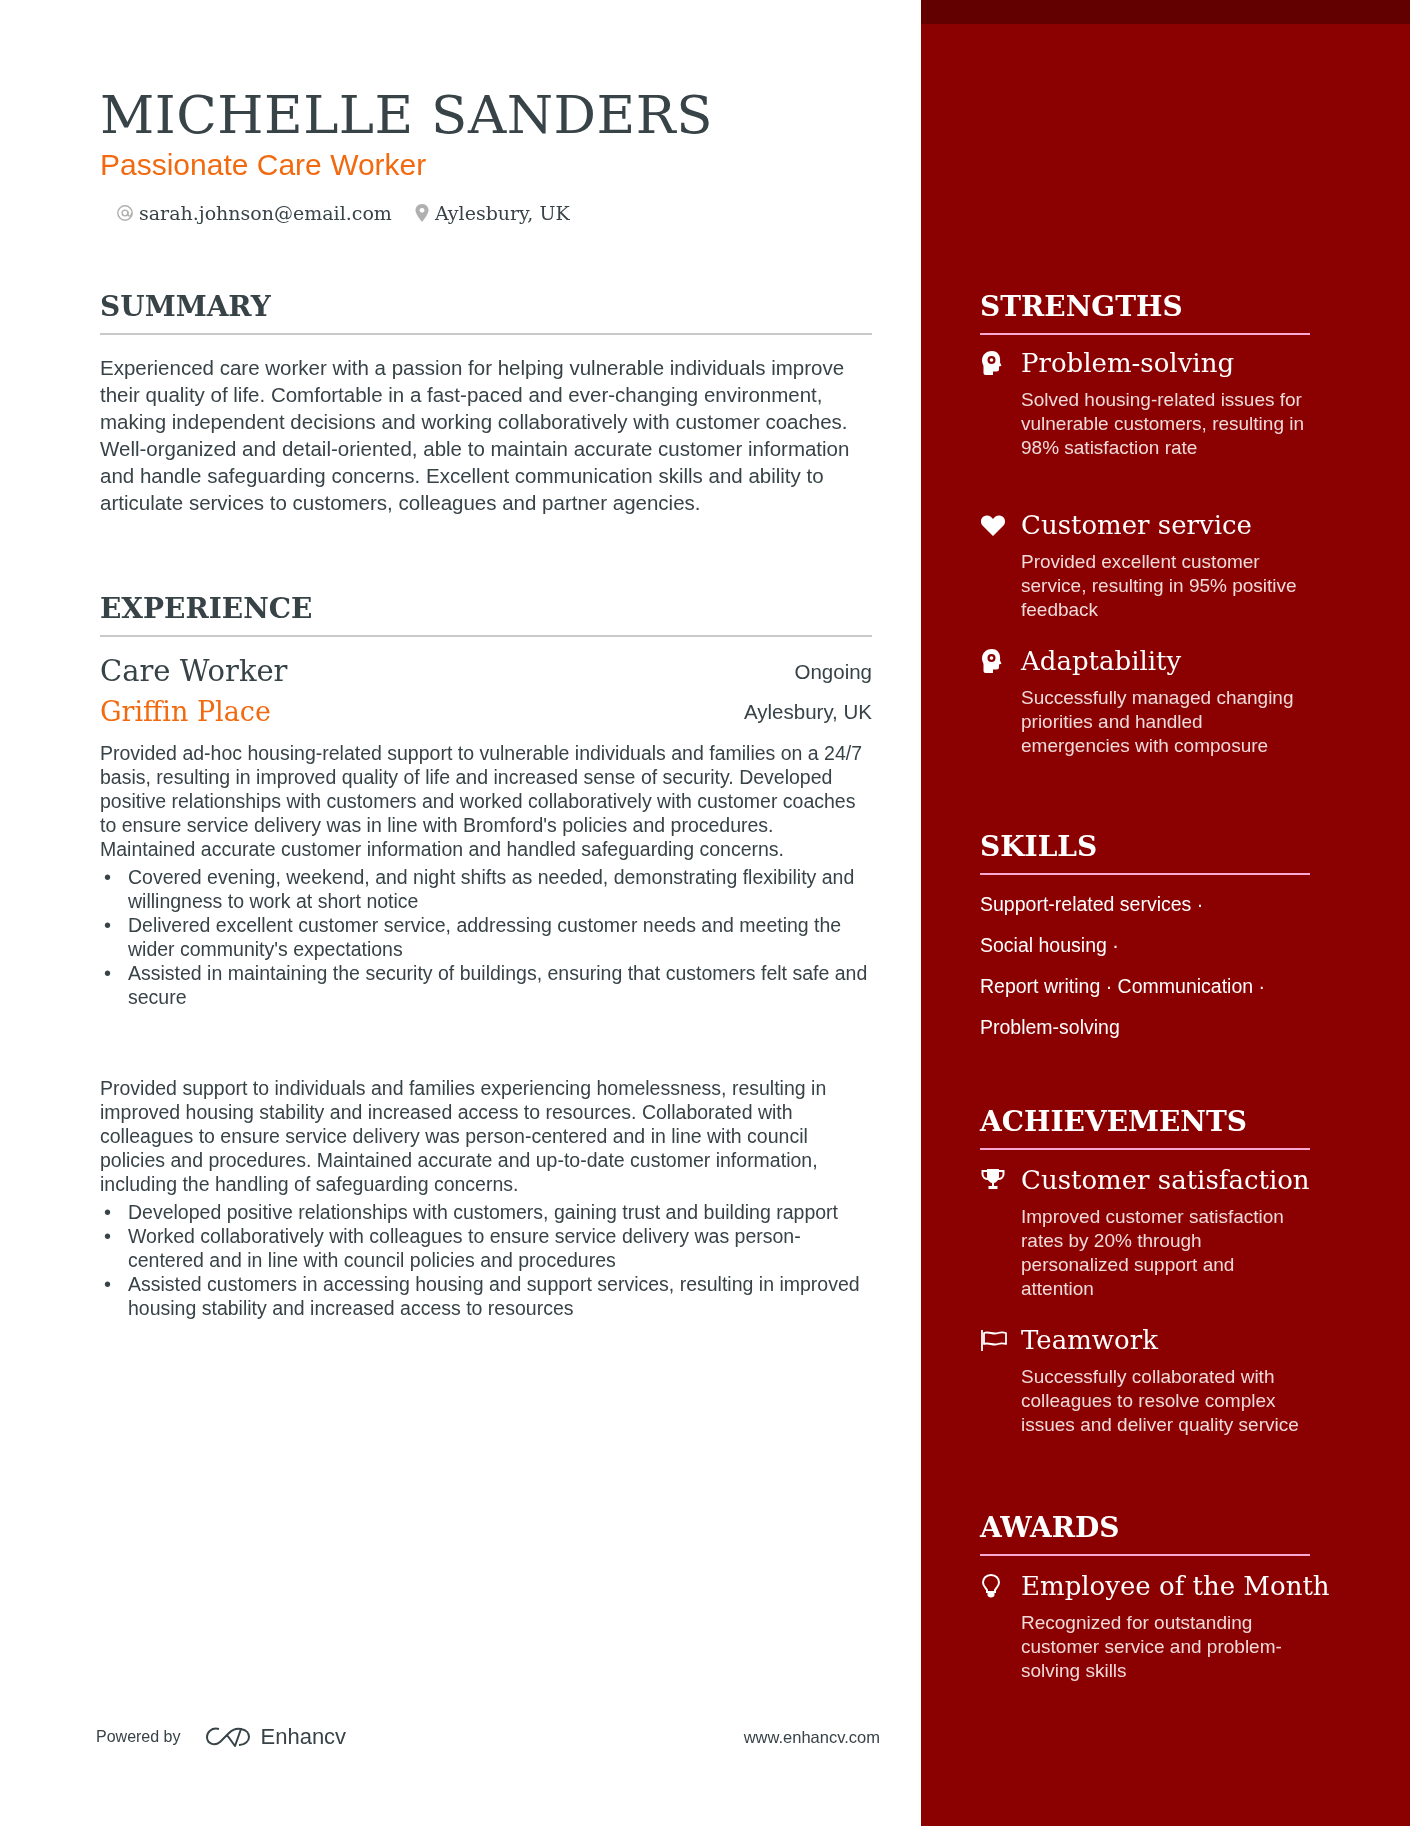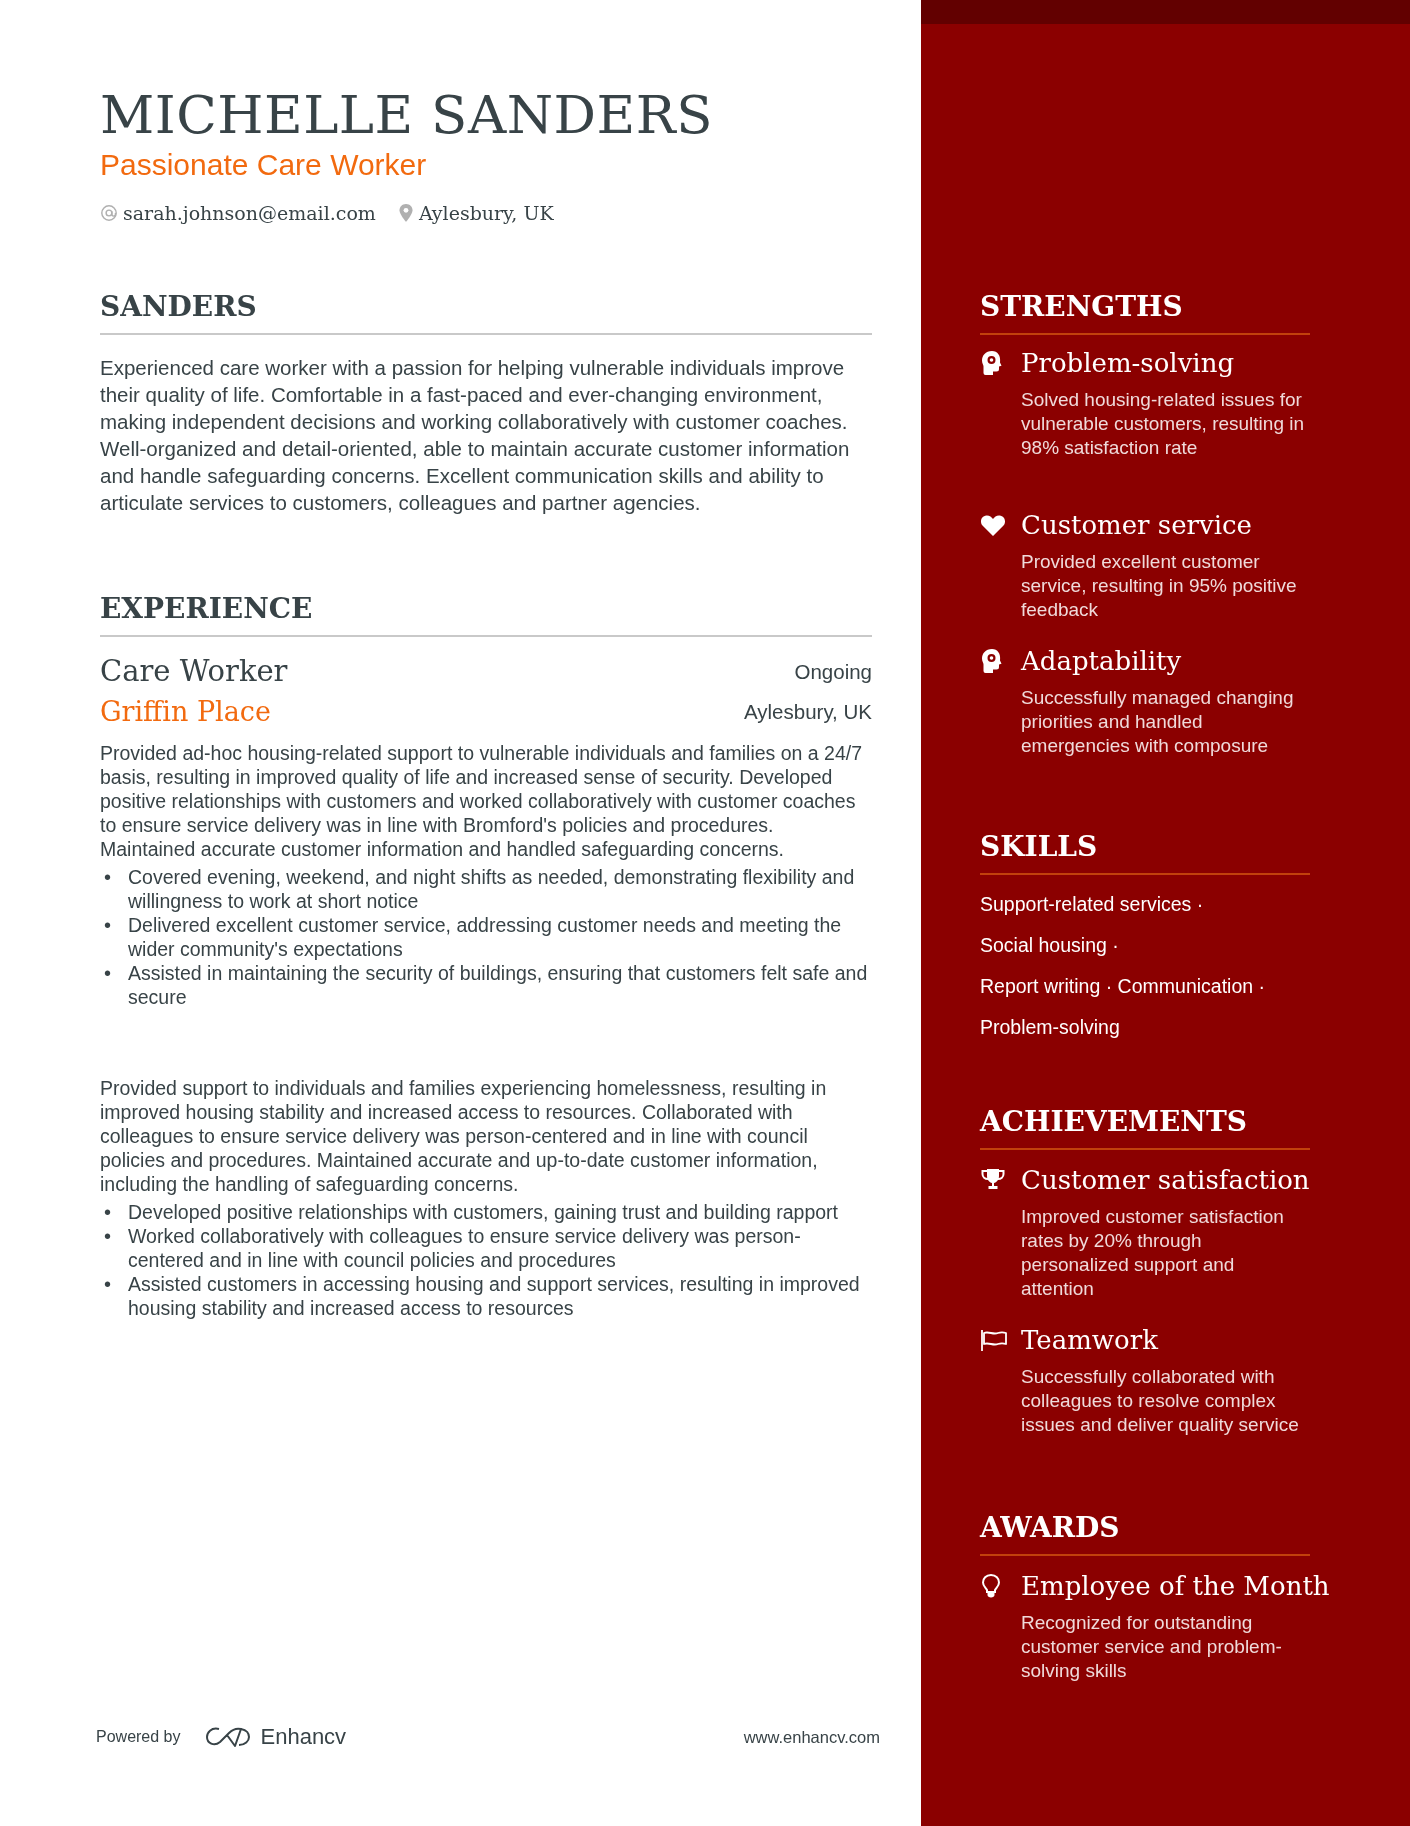--- a/index.html
+++ b/index.html
@@ -3,21 +3,21 @@
 <meta charset="utf-8">
 <style>
   * { box-sizing: border-box; margin: 0; padding: 0; }
   html, body { width: 1410px; height: 1826px; background: #ffffff; overflow: hidden; }
   body { position: relative; font-family: "Liberation Sans", sans-serif; color: #384347; }
 
   
   .left { position: absolute; left: 100px; top: 0; width: 772px; }
   .name { position: absolute; top: 84px; left: 0; font-size: 53px; letter-spacing: 0.5px; color: #384347; font-weight: normal; white-space: nowrap; font-family: "DejaVu Serif", serif; }
   .headline { position: absolute; top: 148px; left: 0; font-size: 30px; color: #f26a0f; }
-  .contacts { position: absolute; top: 202px; left: 0; display: flex; align-items: center; gap: 22px; font-size: 19px; color: #384347; font-family: "DejaVu Serif", serif; }
+  .contacts { position: absolute; top: 202px; left: 16px; display: flex; align-items: center; gap: 22px; font-size: 19px; color: #384347; font-family: "DejaVu Serif", serif; }
   .contact { display: flex; align-items: center; gap: 5px; }
   .contact svg { display: block; }
 
   .section-title { position: absolute; left: 0; width: 772px; font-size: 28px; color: #384347; font-family: "DejaVu Serif", serif; padding-bottom: 10px; border-bottom: 2px solid #c9c9c9; }
   .summary-title { top: 290px; }
   .summary-text { position: absolute; top: 354px; left: 0; width: 772px; font-size: 20.5px; line-height: 27px; color: #384347; }
   .exp-title { top: 592px; }
 
   .job { position: absolute; left: 0; width: 772px; }
   .job1 { top: 654px; }
@@ -35,21 +35,21 @@
 
   .footer { position: absolute; top: 1722px; left: 96px; width: 784px; height: 30px; display: flex; align-items: center; justify-content: space-between; }
   .powered { display: flex; align-items: center; gap: 24px; font-size: 16px; color: #384347; }
   .brand { display: flex; align-items: center; gap: 10px; font-size: 22px; color: #384347; }
   .site { font-size: 16.5px; color: #384347; }
 
   
   .sidebar { position: absolute; left: 921px; top: 0; width: 489px; height: 1826px; background: #8b0000; }
   .sidebar-top { position: absolute; left: 0; top: 0; width: 489px; height: 24px; background: #620000; }
   .side-inner { position: absolute; left: 59px; top: 0; width: 330px; }
-  .side-title { position: absolute; left: 0; width: 330px; font-size: 28px; color: #ffffff; font-family: "DejaVu Serif", serif; padding-bottom: 10px; border-bottom: 2px solid #c2410c; }
+  .side-title { position: absolute; left: 0; width: 330px; font-size: 28px; color: #ffffff; font-family: "DejaVu Serif", serif; padding-bottom: 10px; border-bottom: 2px solid #f9a8d4; }
   .entry { position: absolute; left: 0; width: 330px; }
   .entry-head { display: flex; align-items: center; }
   .entry-icon { width: 41px; flex: 0 0 41px; display: flex; align-items: center; }
   .entry-title { font-size: 26px; color: #ffffff; font-family: "DejaVu Serif", serif; white-space: nowrap; }
   .entry-desc { margin-left: 41px; margin-top: 10px; font-size: 19px; line-height: 24px; color: #f0dada; }
 
   .skills { position: absolute; left: 0; top: 892px; width: 330px; }
   .skill-line { font-size: 19.5px; color: #ffffff; height: 41px; line-height: 24px; }
 </style>
 </head>
@@ -74,21 +74,21 @@
       <span>
         <svg width="16" height="20" viewBox="0 0 16 20">
             <path d="M8 1 C4 1 1.5 4 1.5 7.3 C1.5 11.5 8 19 8 19 C8 19 14.5 11.5 14.5 7.3 C14.5 4 12 1 8 1 Z" fill="#b0b0b0"></path>
             <circle cx="8" cy="7.3" r="2.4" fill="#fff"></circle>
           </svg>
       </span>
       <span>Aylesbury, UK</span>
     </div>
   </div>
 
-  <h2 class="section-title summary-title">SANDERS</h2>
+  <h2 class="section-title summary-title">SUMMARY</h2>
   <p class="summary-text">Experienced care worker with a passion for helping vulnerable individuals improve their quality of life. Comfortable in a fast-paced and ever-changing environment, making independent decisions and working collaboratively with customer coaches. Well-organized and detail-oriented, able to maintain accurate customer information and handle safeguarding concerns. Excellent communication skills and ability to articulate services to customers, colleagues and partner agencies.</p>
 
   <h2 class="section-title exp-title">EXPERIENCE</h2>
 
   <div class="job job1">
     <div class="job-row">
       <div class="job-role">Care Worker</div>
       <div class="job-date">Ongoing</div>
     </div>
     <div class="job-row">

